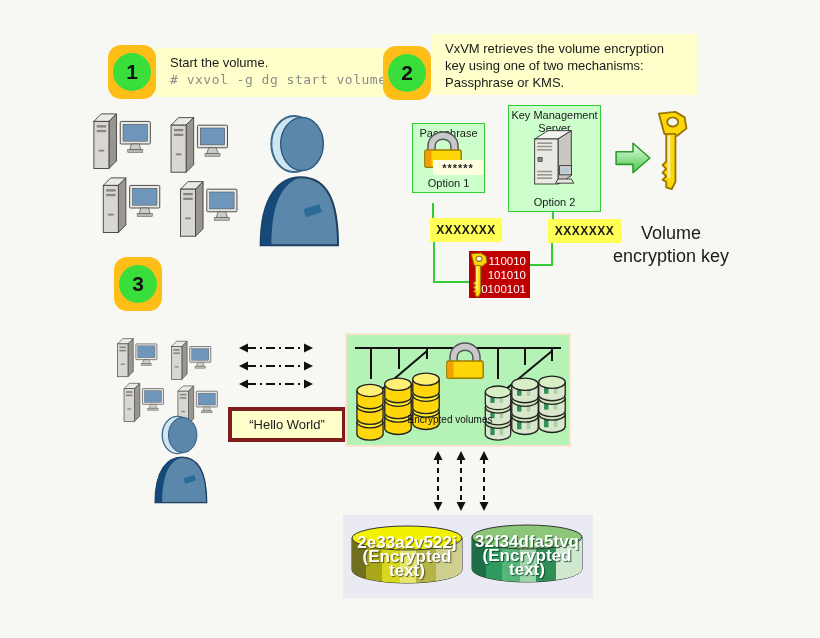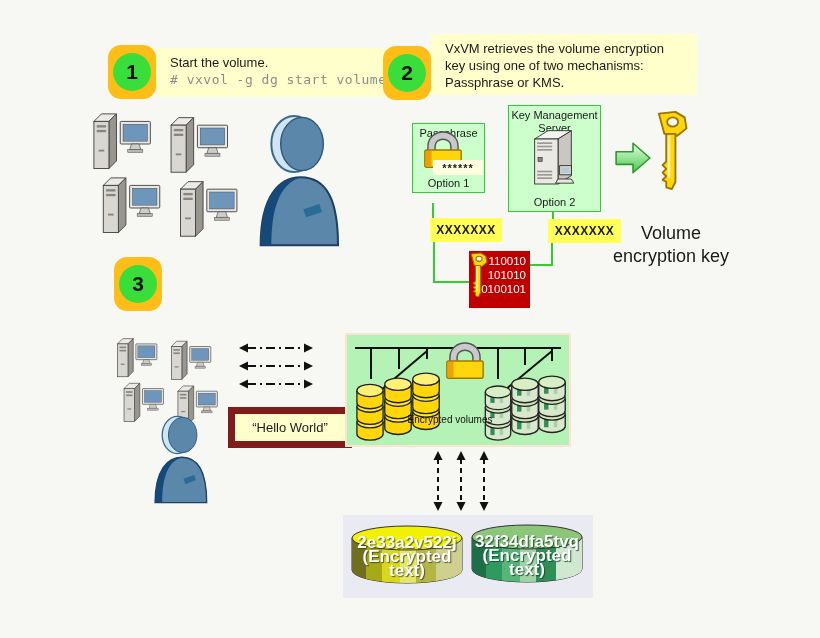--- a/index.html
+++ b/index.html
@@ -26,32 +26,32 @@
     font-size:11px;display:flex;flex-direction:column;justify-content:space-between;
     align-items:center;padding:3px 2px;z-index:1;
   }
   .opt-title{line-height:1.15;}
   .value-box{
     position:absolute;background:#ffff55;text-align:center;font-size:12px;font-weight:600;
     letter-spacing:.5px;z-index:2;display:flex;align-items:center;justify-content:center;margin-left:32px;
   }
   .gline{position:absolute;background:#33cc33;z-index:1;}
   .binary-box{
-    position:absolute;left:469px;top:251px;width:61px;height:57px;background:#c00000;
+    position:absolute;left:469px;top:251px;width:61px;height:47px;background:#c00000;
     color:#fff;font-size:11.5px;line-height:14px;text-align:right;padding:3px 4px 0 0;
     box-sizing:border-box;z-index:2;
   }
   .masked{
     position:absolute;left:433px;top:160px;width:50px;height:15px;background:#ffffe0;
     font-size:11px;font-weight:bold;letter-spacing:1px;text-align:center;line-height:16px;z-index:3;
   }
   .volkey-label{position:absolute;left:612px;top:222px;width:118px;text-align:center;font-size:18px;line-height:1.3;}
   .hello-box{
     position:absolute;left:228px;top:407px;width:110px;height:27px;background:#ffffcc;
-    border:7px solid #7f1d1d;display:flex;align-items:center;justify-content:center;font-size:13px;
+    border:4px solid #7f1d1d;display:flex;align-items:center;justify-content:center;font-size:13px;
   }
   .green-panel{
     position:absolute;left:345px;top:333px;width:222px;height:110px;background:#b5f2b5;
     border:2px solid #ffe3d0;z-index:1;
   }
   .env-label{
     position:absolute;left:402px;top:414px;width:96px;text-align:center;font-size:10px;
     line-height:1.15;z-index:3;color:#111;
   }
   .lav-panel{position:absolute;left:343px;top:515px;width:250px;height:83px;background:#eaeaf2;z-index:1;}

